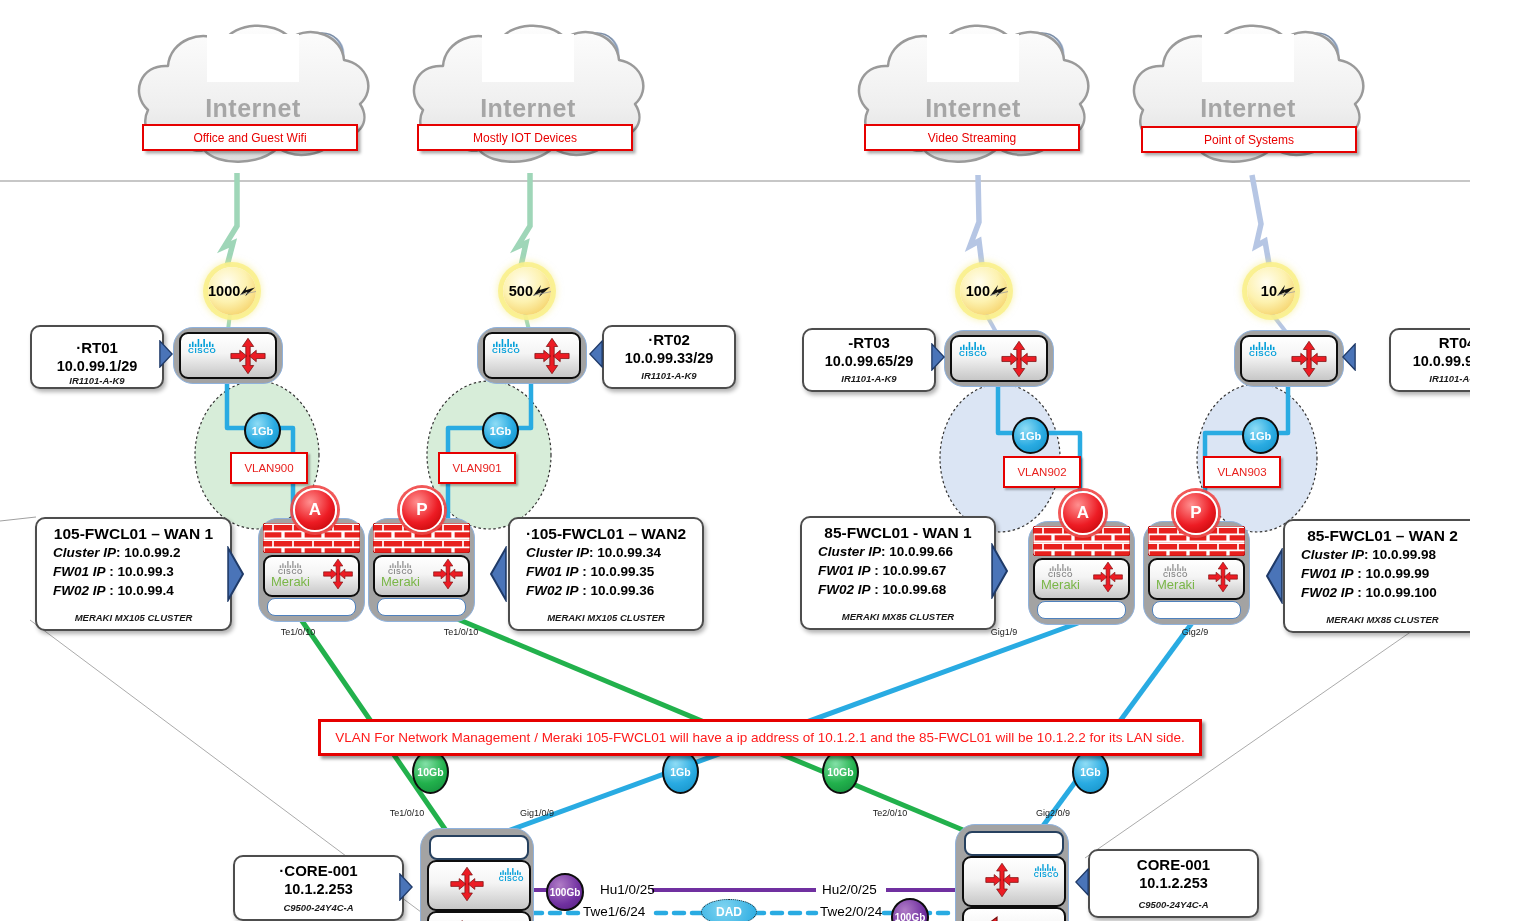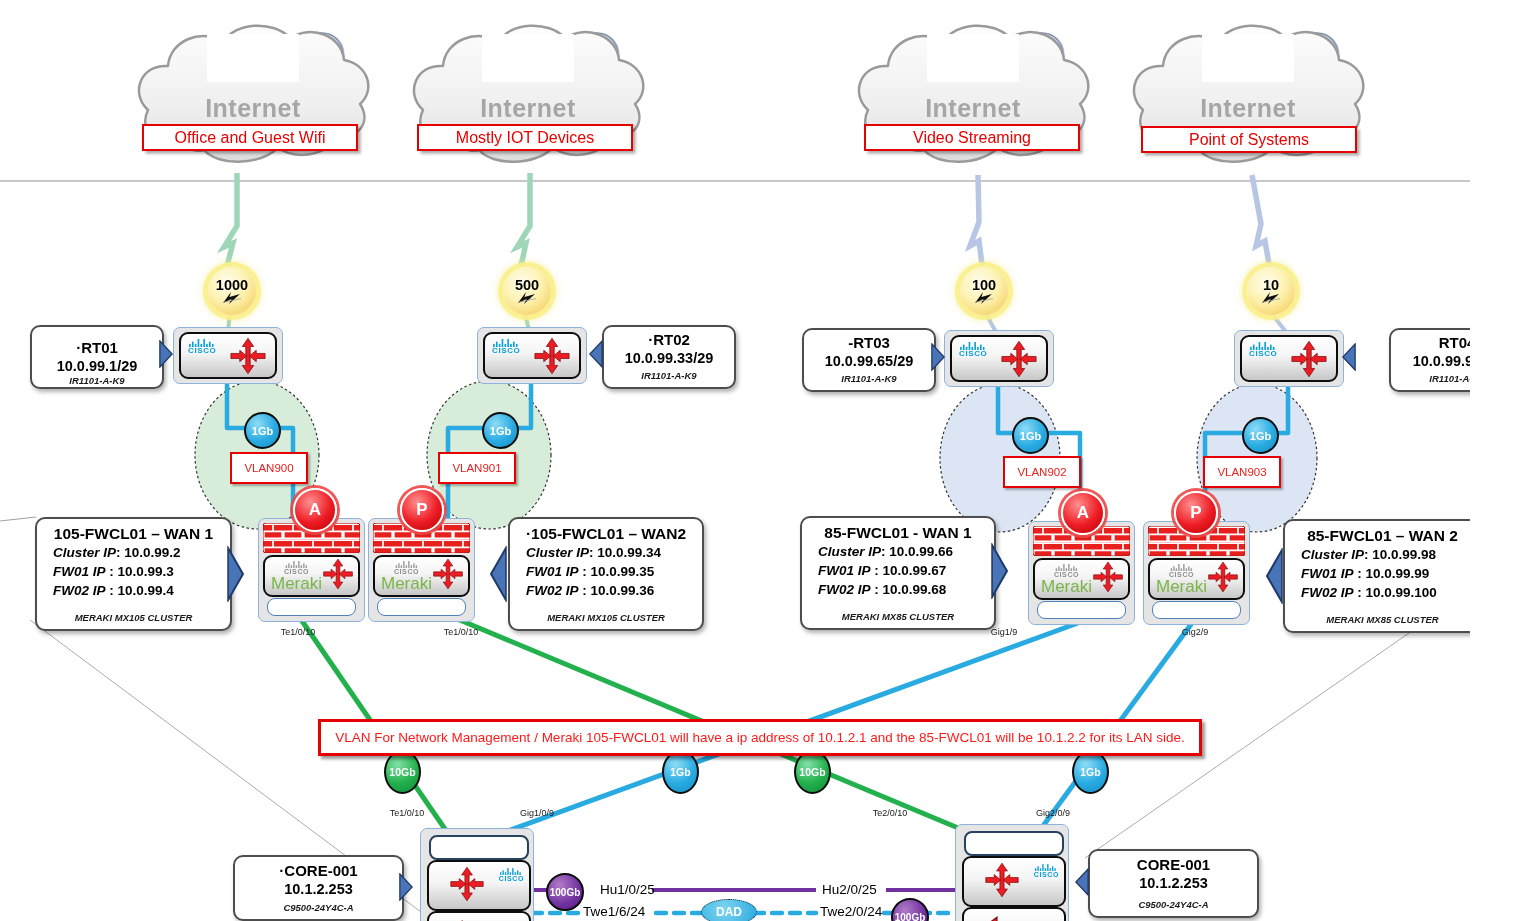--- a/index.html
+++ b/index.html
@@ -5,54 +5,54 @@
   html,body{margin:0;padding:0;background:#fff;}
   #stage{position:relative;width:1470px;height:921px;background:#fff;overflow:hidden;
          font-family:"Liberation Sans",sans-serif;}
   .abs{position:absolute;}
   .z1{z-index:1}.z2{z-index:2}.z3{z-index:3}.z4{z-index:4}.z5{z-index:5}
 
   
   .cloud-title{color:#a6a6a6;font-weight:bold;font-size:25px;text-align:center;letter-spacing:.5px;}
   .cloud-blank{background:#fff;}
   .redbox{background:#fff;border:2.5px solid #e60000;color:#e80000;display:flex;align-items:center;
-          justify-content:center;font-size:16px;box-shadow:2.5px 2.5px 3px rgba(0,0,0,.35);text-align:right;}
+          justify-content:center;font-size:12px;box-shadow:2.5px 2.5px 3px rgba(0,0,0,.35);text-align:right;}
 
   
-  .wan-badge{border-radius:50%;display:flex;flex-direction:column;align-items:center;justify-content:center;
+  .wan-badge{border-radius:50%;display:flex;flex-direction:row;align-items:center;justify-content:flex-end;
      background:radial-gradient(circle at 40% 32%,#fffdf0 0%,#fdf2b0 45%,#f7d978 75%,#edc24e 100%);
      box-shadow:0 0 0 5px rgba(250,240,140,.9),0 0 6px 6px rgba(245,235,130,.5);}
   .wan-badge .num{font-weight:bold;font-size:14.5px;color:#000;line-height:1;}
 
   
   .callout{background:#fff;border:2px solid #4d4d4d;border-radius:10px;text-align:center;
            box-shadow:2px 3px 4px rgba(0,0,0,.3);display:flex;flex-direction:column;}
   .callout .t-name{font-weight:bold;font-size:15px;color:#000;line-height:1.25;}
   .callout .t-ip{font-weight:bold;font-size:14.5px;color:#000;line-height:1.2;}
   .callout .t-model{font-weight:bold;font-style:italic;font-size:9.5px;color:#1a1a1a;margin-top:auto;margin-bottom:6px;}
   .tri{fill:#4a74b8;stroke:#1f3a68;stroke-width:1.5;}
 
   
-  .dev-outer{background:#e5e5e5;border:1px solid #8fb2dd;border-radius:7px;}
+  .dev-outer{background:#a3a3a3;border:1px solid #8fb2dd;border-radius:20px;}
   .dev-body{position:absolute;border:2.5px solid #0d0d0d;border-radius:9px;
             background:linear-gradient(180deg,#ffffff 0%,#f4f4f4 45%,#c7c7c7 100%);}
   .cisco-logo{display:flex;flex-direction:column;align-items:center;line-height:1;}
   .cisco-word{font-size:8px;font-weight:bold;letter-spacing:.6px;}
   .blue{color:#049fd9}.gray{color:#8c8c8c}
-  .meraki-word{color:#7ab648;font-size:17px;line-height:1;}
+  .meraki-word{color:#7ab648;font-size:13px;line-height:1;}
   .fw-portbar{position:absolute;background:#fff;border:1.5px solid #4f81bd;border-radius:8px;}
   .port-label{font-size:9px;color:#1a1a1a;text-align:center;white-space:nowrap;}
 
   
   .vlanbox{background:#fff;border:2px solid #e60000;color:#e8201d;font-size:11.5px;
            display:flex;align-items:center;justify-content:center;box-shadow:1.5px 1.5px 2px rgba(0,0,0,.3);}
   .lbadge{border-radius:50%;border:2.5px solid #0d0d0d;color:#fff;font-weight:bold;
           display:flex;align-items:center;justify-content:center;}
   .lbadge.cyan{background:radial-gradient(circle at 35% 30%,#8edcf5 0%,#29abe2 55%,#148fc4 100%);}
-  .lbadge.green{background:radial-gradient(circle at 35% 30%,#82e0a6 0%,#22b14c 55%,#128a3c 100%);}
+  .lbadge.green{background:radial-gradient(circle at 35% 30%,#82e0a6 0%,#22b14c 55%,#128a3c 100%);margin-left:28px;}
   .lbadge.purple{background:radial-gradient(circle at 35% 30%,#b07cc6 0%,#7030a0 60%,#551f7c 100%);}
   .ap-badge{border-radius:50%;border:2px solid #fff;color:#fff;font-weight:bold;font-size:17px;
      display:flex;align-items:center;justify-content:center;
      background:radial-gradient(circle at 38% 30%,#ff9090 0%,#ed1c24 55%,#b80000 100%);
      box-shadow:0 0 0 3px rgba(240,70,70,.9),1px 2px 3px rgba(0,0,0,.35);}
 
   .banner{background:#fff;border:3.5px solid #e60000;color:#ff1a1a;font-size:13.5px;
           display:flex;align-items:center;justify-content:center;box-shadow:3px 3px 3px rgba(0,0,0,.4);}
 
   .link-label{font-size:13.5px;color:#000;white-space:nowrap;}

